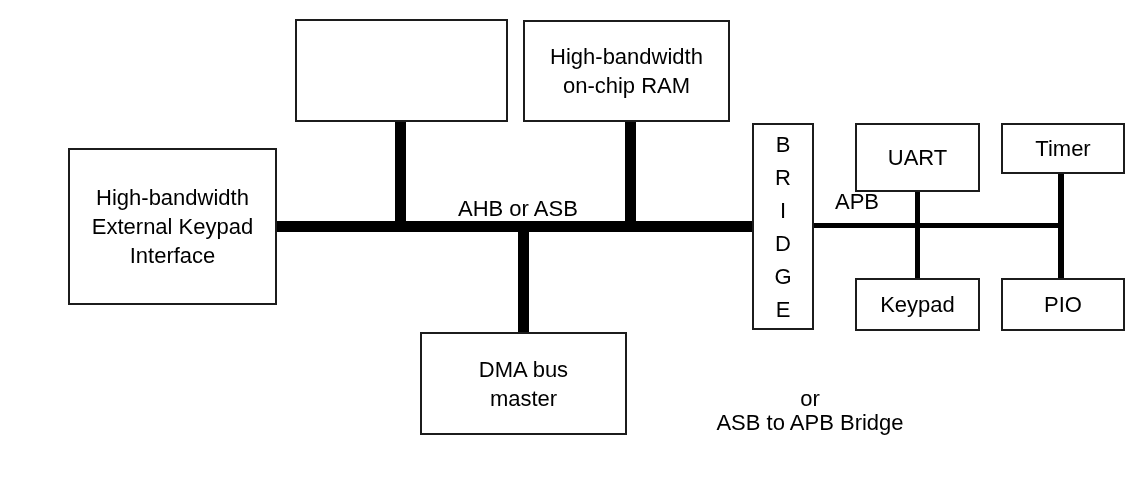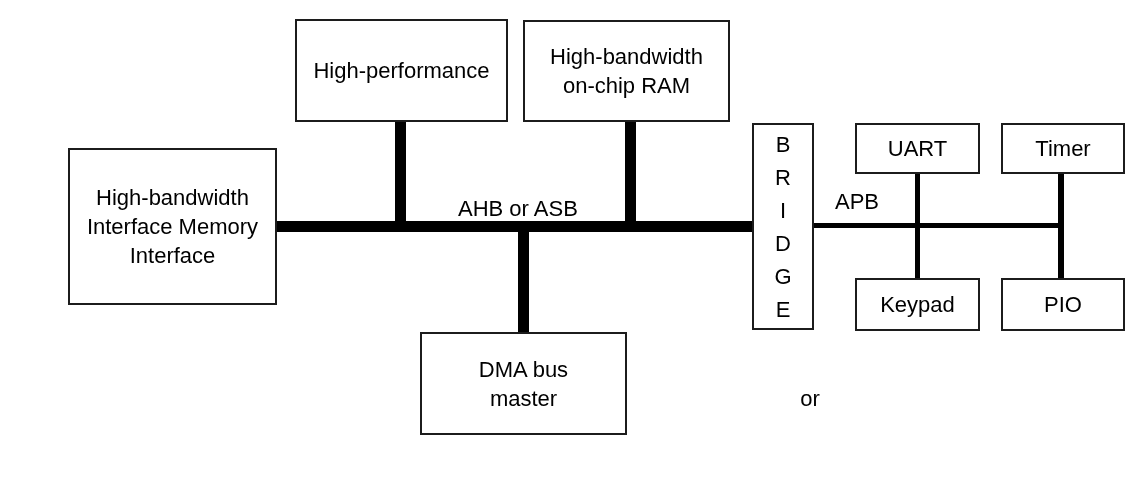--- a/index.html
+++ b/index.html
@@ -51,21 +51,21 @@
     font-size: 22px;
     line-height: 24px;
     z-index: 3;
   }
   
   #node-arm    { left: 295px;  top: 19px;  width: 213px; height: 103px; }
   #node-ram    { left: 523px;  top: 20px;  width: 207px; height: 102px; }
   #node-emi    { left: 68px;   top: 148px; width: 209px; height: 157px; }
   #node-dma    { left: 420px;  top: 332px; width: 207px; height: 103px; }
   #node-bridge { left: 752px;  top: 123px; width: 62px;  height: 207px; line-height: 33px; }
-  #node-uart   { left: 855px;  top: 123px; width: 125px; height: 51px; }
+  #node-uart   { left: 855px;  top: 123px; width: 125px; height: 69px; }
   #node-timer  { left: 1001px; top: 123px; width: 124px; height: 51px; }
   #node-keypad { left: 855px;  top: 278px; width: 125px; height: 53px; }
   #node-pio    { left: 1001px; top: 278px; width: 124px; height: 53px; }
   
   #wire-ahb-bus  { left: 277px;  top: 221px; width: 475px; height: 11px; }
   #wire-arm-v    { left: 395px;  top: 120px; width: 11px;  height: 112px; }
   #wire-ram-v    { left: 625px;  top: 120px; width: 11px;  height: 112px; }
   #wire-dma-v    { left: 518px;  top: 226px; width: 11px;  height: 108px; }
   #wire-apb-bus  { left: 814px;  top: 223px; width: 250px; height: 5px; }
   #wire-uart-v   { left: 915px;  top: 172px; width: 5px;   height: 108px; }
@@ -81,31 +81,30 @@
 
   <div class="wire" id="wire-ahb-bus"></div>
   <div class="wire" id="wire-arm-v"></div>
   <div class="wire" id="wire-ram-v"></div>
   <div class="wire" id="wire-dma-v"></div>
   <div class="wire" id="wire-apb-bus"></div>
   <div class="wire" id="wire-uart-v"></div>
   <div class="wire" id="wire-timer-v"></div>
 
   <div class="node" id="node-arm">
-    <div>High-performance</div>
   </div>
 
   <div class="node" id="node-ram">
     <div>High-bandwidth</div>
     <div>on-chip RAM</div>
   </div>
 
   <div class="node" id="node-emi">
     <div>High-bandwidth</div>
-    <div>Interface Memory</div>
+    <div>External Keypad</div>
     <div>Interface</div>
   </div>
 
   <div class="node" id="node-dma">
     <div>DMA bus</div>
     <div>master</div>
   </div>
 
   <div class="node" id="node-bridge">
     <div>B</div>
@@ -130,15 +129,16 @@
 
   <div class="node" id="node-keypad">
     <div>Keypad</div>
   </div>
 
   <div class="bus-label" id="label-ahb">AHB or ASB</div>
   <div class="bus-label" id="label-apb">APB</div>
 
   <div class="caption">
     <div>or</div>
+    <div>ASB to APB Bridge</div>
   </div>
 
 </div>
 
 </body></html>

